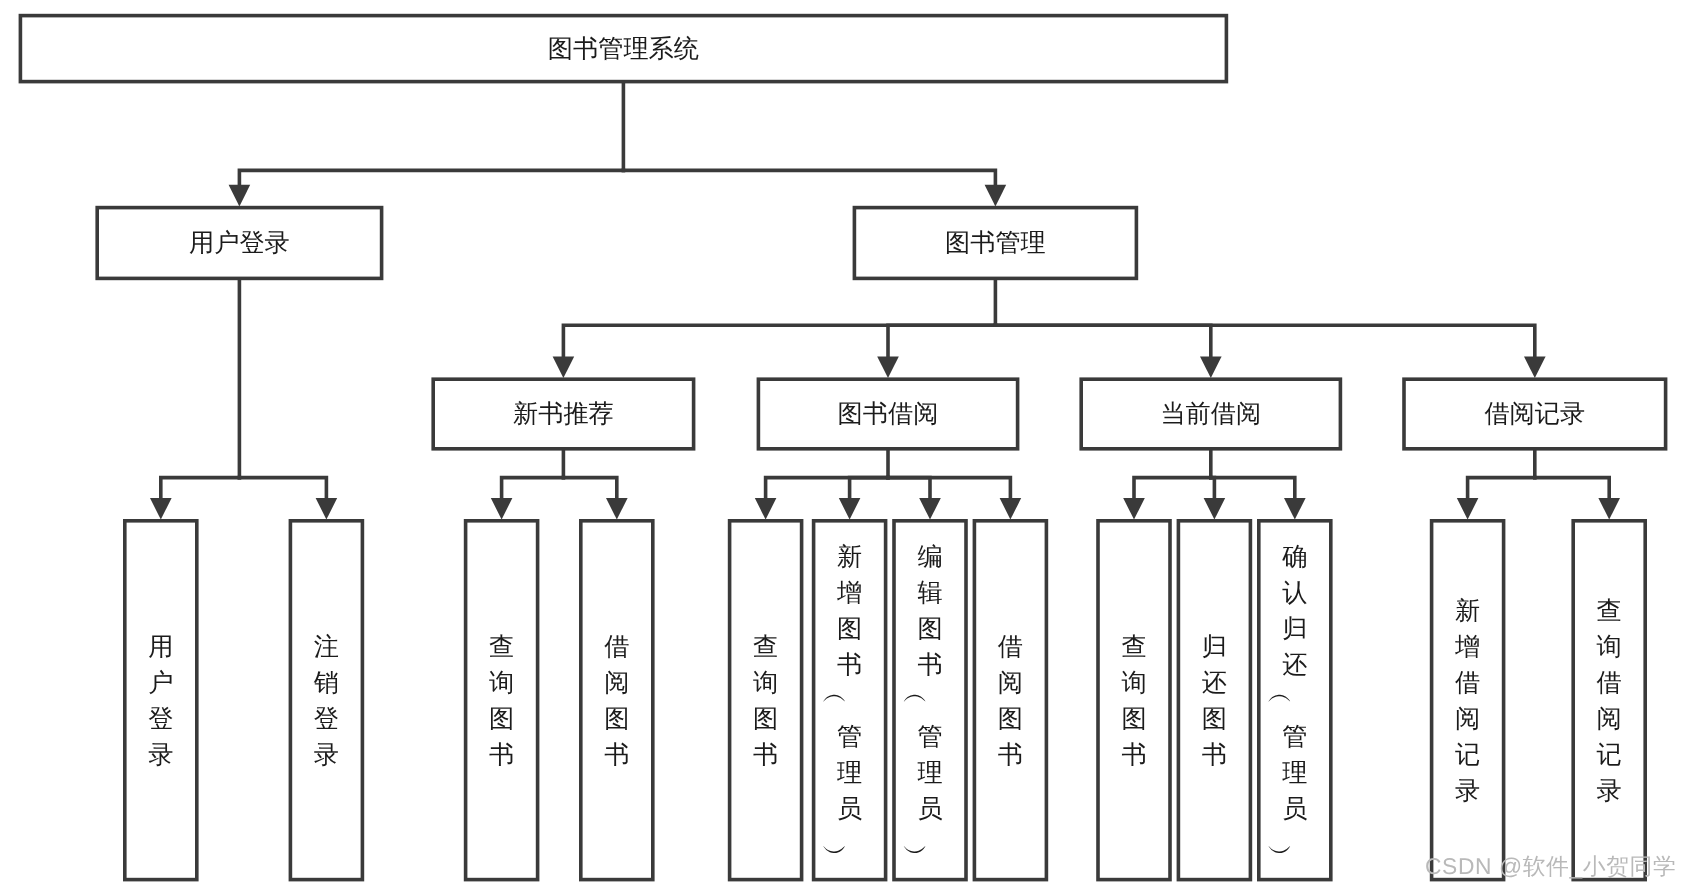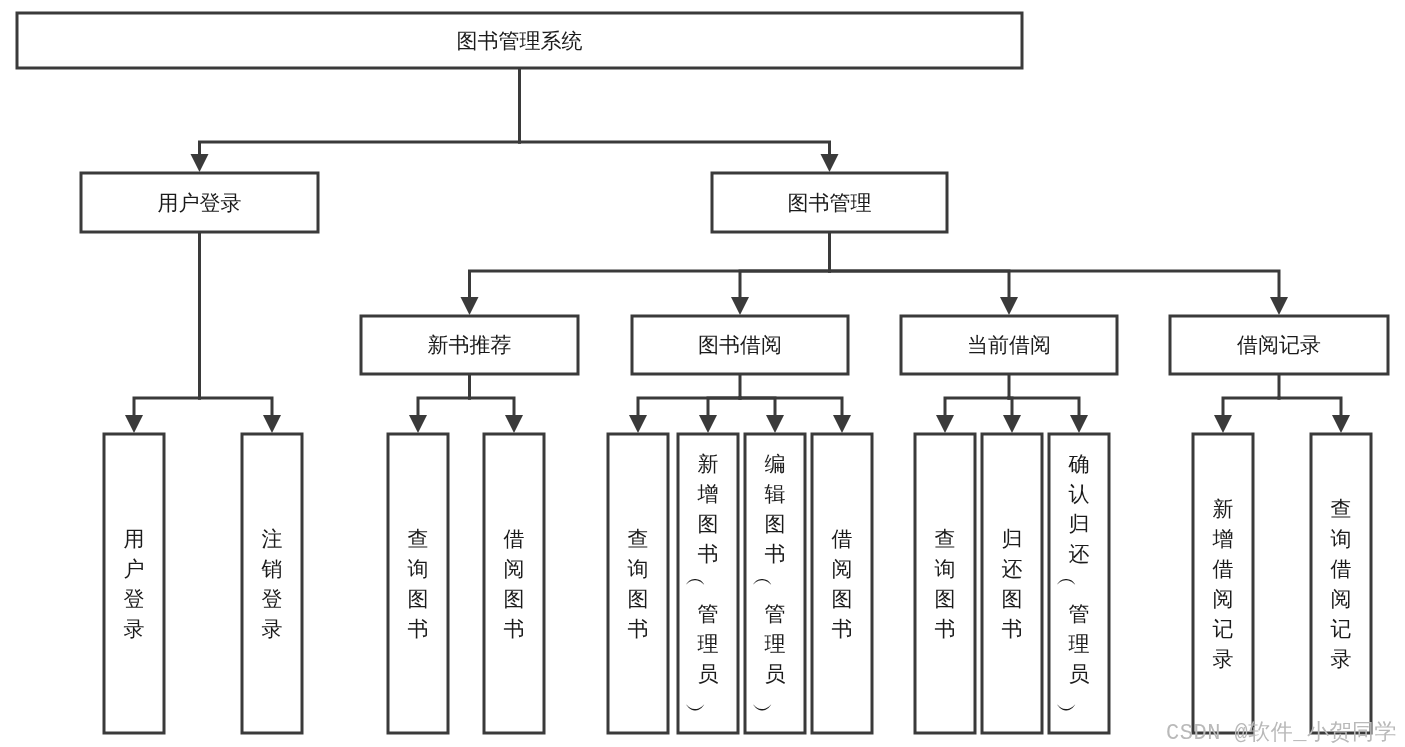--- a/index.html
+++ b/index.html
@@ -51,23 +51,23 @@
   }
   .node-label-v {
     font-family: "DejaVu Sans", "Liberation Sans", sans-serif;
     font-size: 21px;
     fill: #1b1b1b;
     text-anchor: middle;
   }
   .watermark-text {
     position: absolute;
     right: 8px;
-    bottom: 0;
-    font-family: Liberation Mono, monospace;
-    font-size: 22px;
+    bottom: 12px;
+    font-family: Liberation Sans, sans-serif;
+    font-size: 19px;
     color: #b9b9b9;
     white-space: nowrap;
     letter-spacing: 0.5px;
   }
 </style>
 </head>
 <body>
 
 <div id="diagram-root">
 

